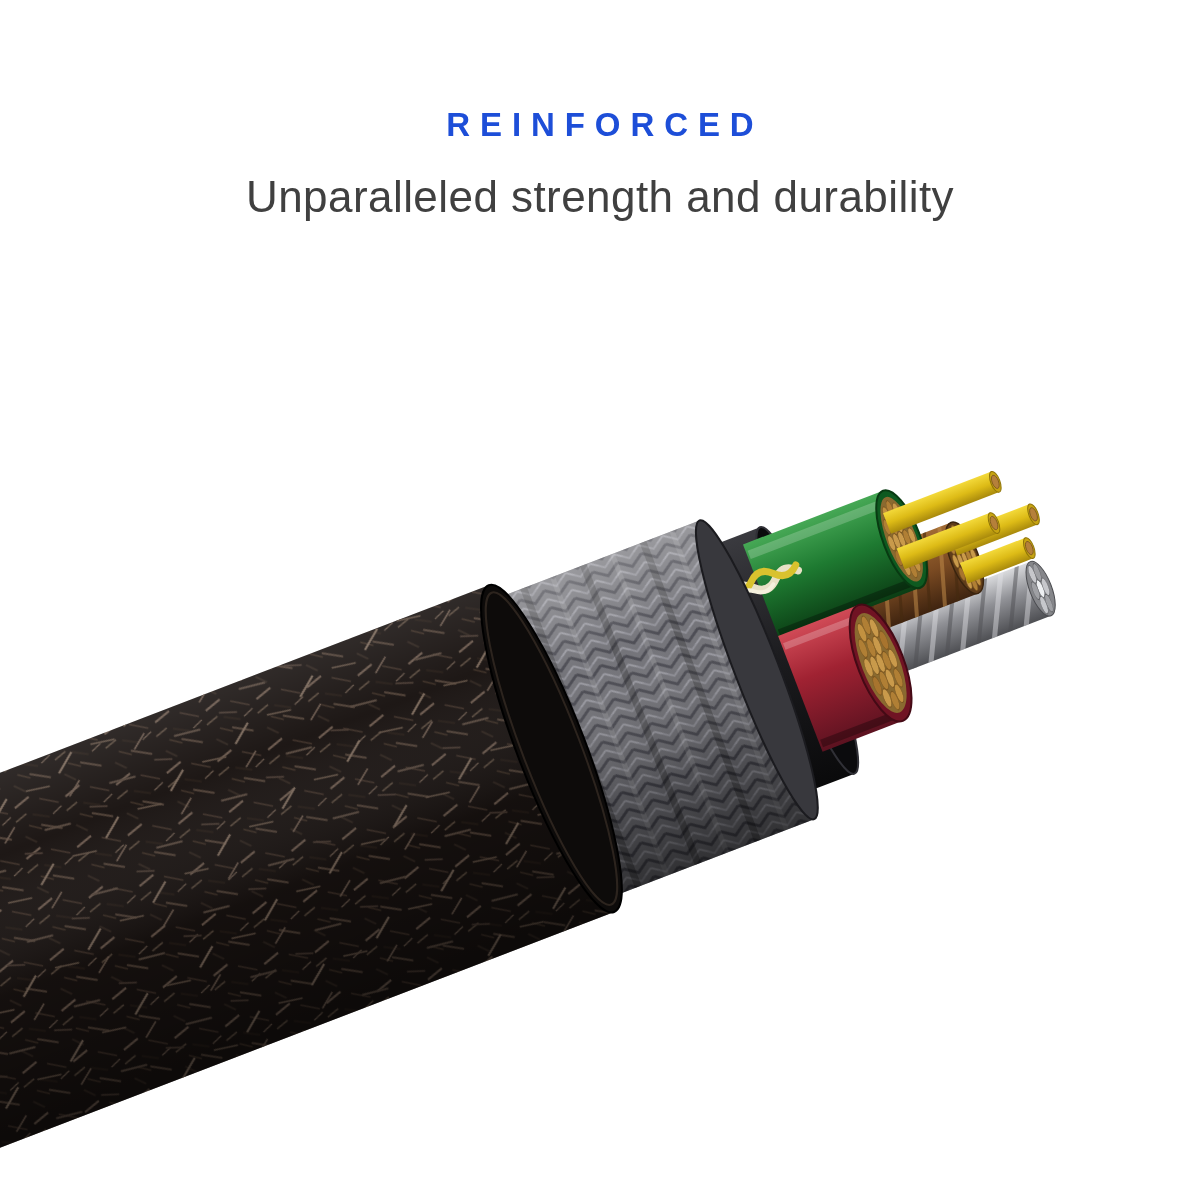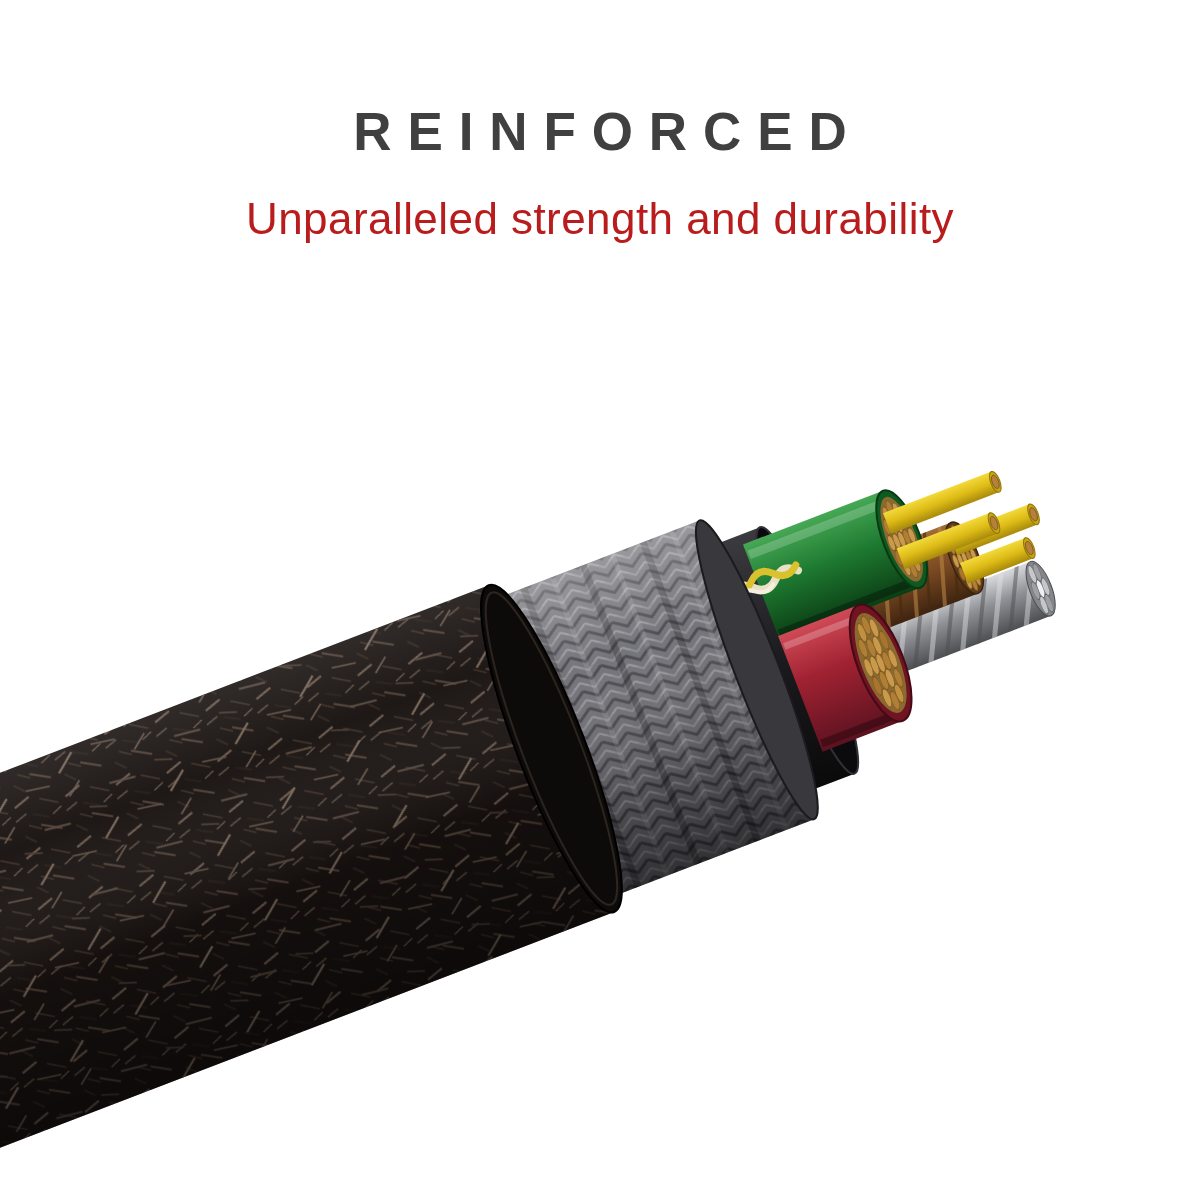--- a/index.html
+++ b/index.html
@@ -1,22 +1,22 @@
 <!DOCTYPE html>
 <html><head>
 <meta charset="utf-8">
 <title>Reinforced Cable Construction</title>
 <style>
   html,body{margin:0;padding:0;background:#ffffff;}
   .stage{position:relative;width:1200px;height:1200px;background:#ffffff;overflow:hidden;
          font-family:"Liberation Sans", sans-serif;}
   .header{position:absolute;top:84px;left:0;width:1200px;text-align:center;}
-  .title{margin:8px;font-size:53px;font-weight:700;letter-spacing:.30em;color:#404040;line-height:1.5;}
+  .title{margin:16px;font-size:33px;font-weight:700;letter-spacing:.30em;color:#1d4ed8;line-height:1.5;}
   .title .line{display:block;white-space:nowrap;text-indent:.30em;}
-  .subtitle{margin:22px 0 0 0;font-size:44px;font-weight:400;color:#b91c1c;letter-spacing:.01em;}
+  .subtitle{margin:22px 0 0 0;font-size:44px;font-weight:400;color:#404040;letter-spacing:.01em;}
   .art{position:absolute;left:0;top:0;width:1200px;height:1200px;}
 </style>
 </head>
 <body>
 
 <div class="stage">
 
   <div class="header">
     <h1 class="title">
       <span class="line">REINFORCED</span>

